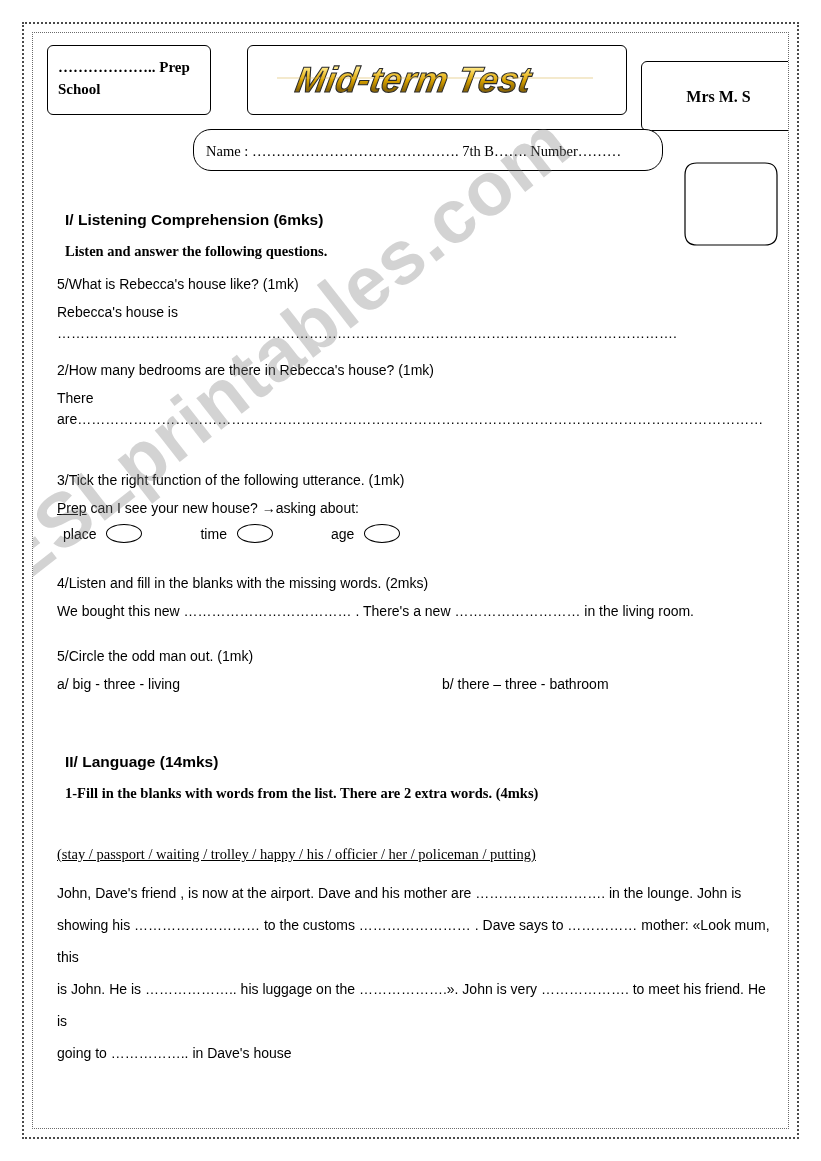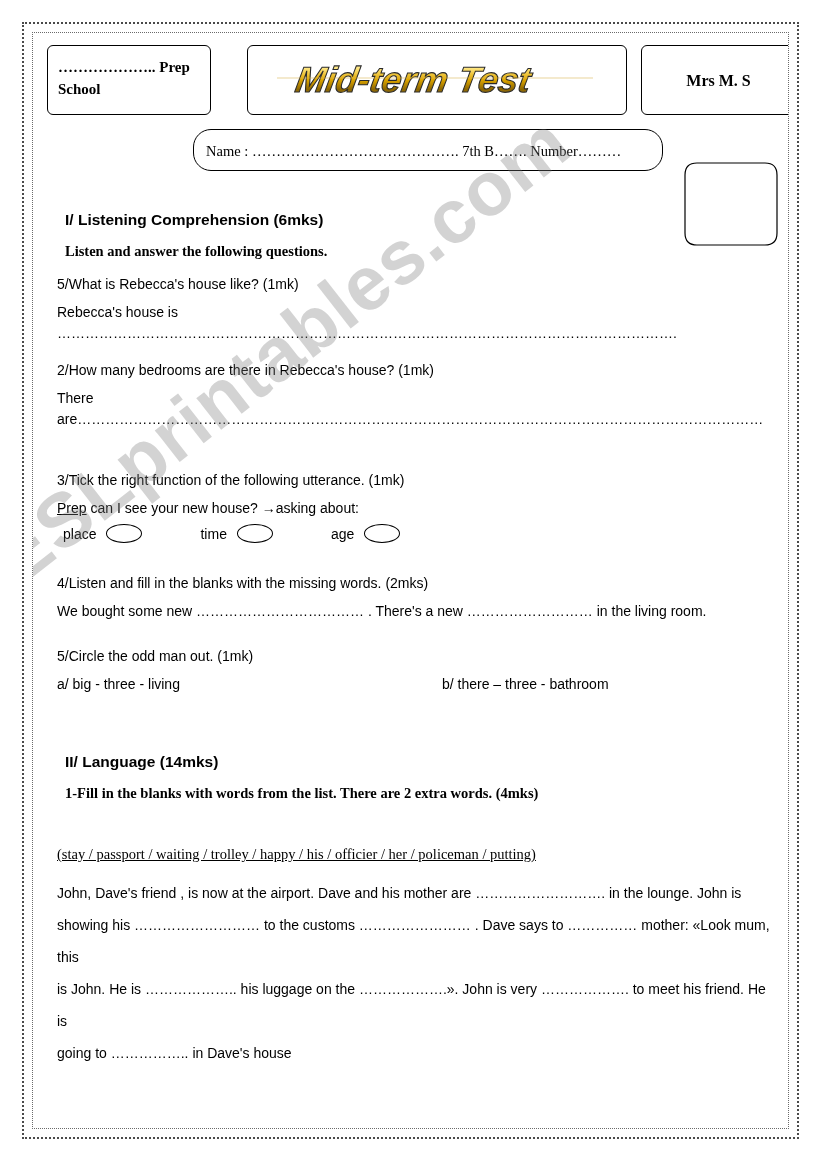--- a/index.html
+++ b/index.html
@@ -89,21 +89,21 @@
     line-height: 22px;
   }
   .box-title {
     left: 200px;
     top: 0px;
     width: 380px;
     height: 70px;
   }
   .box-teacher {
     left: 594px;
-    top: 0px;
+    top: 16px;
     width: 155px;
     height: 70px;
     font-family: "Liberation Serif", serif;
     font-weight: bold;
     font-size: 16px;
     text-align: center;
     line-height: 70px;
   }
 
   .title-art {
@@ -280,21 +280,21 @@
         <div class="gap-opt"></div>
         <div class="opt">
           <span class="opt-label">age</span>
           <span class="ellipse"></span>
         </div>
       </div>
 
       <div class="row-gap-lg"></div>
 
       <div class="q">4/Listen and fill in the blanks with the missing words. (2mks)</div>
-      <div class="ans">We bought some new ……………………………… . There's a new ……………………… in the living room.</div>
+      <div class="ans">We bought this new ……………………………… . There's a new ……………………… in the living room.</div>
 
       <div class="row-gap-md"></div>
 
       <div class="q">5/Circle the odd man out. (1mk)</div>
       <div class="ans">
         <span style="display:inline-block;width:385px">a/ big  -  three  -  living</span><span>b/ there – three  - bathroom</span>
       </div>
 
       <div class="row-gap-lg"></div>
 

